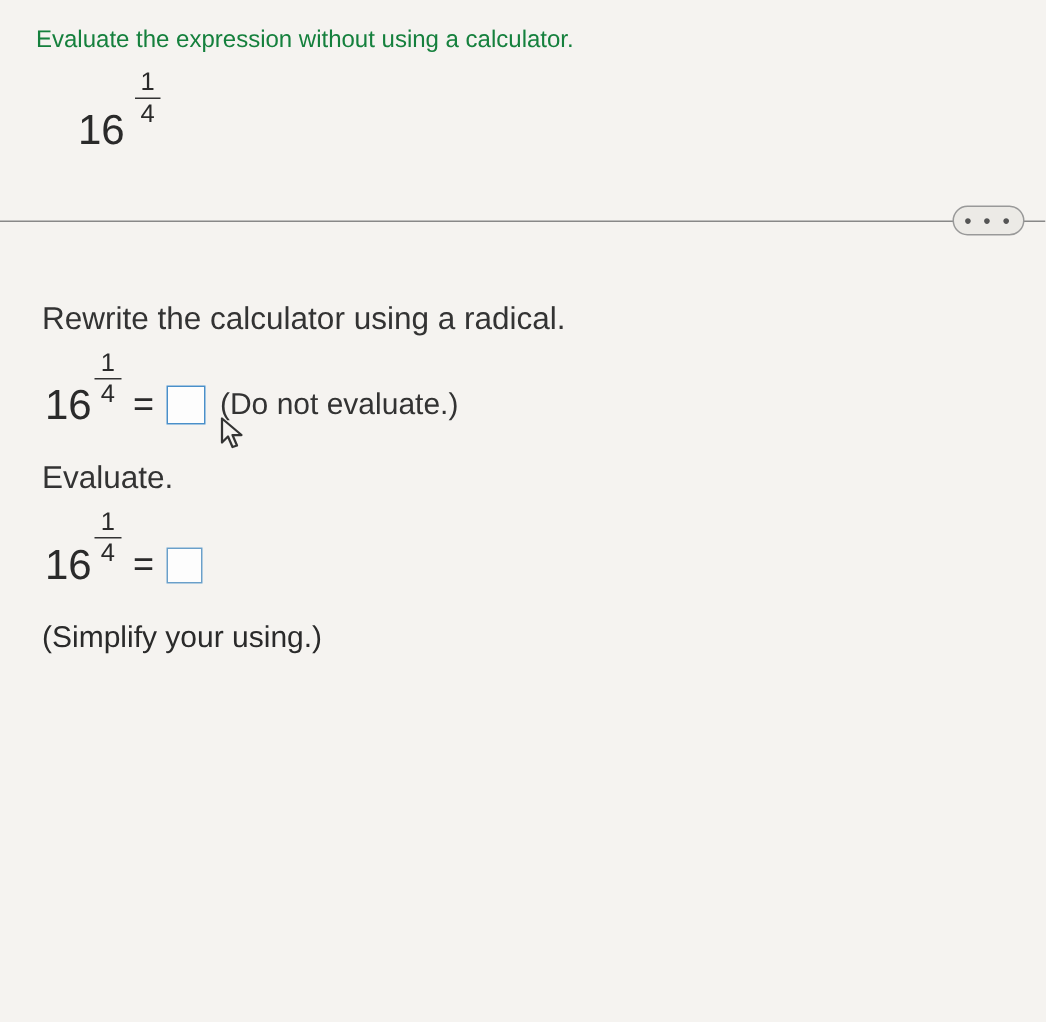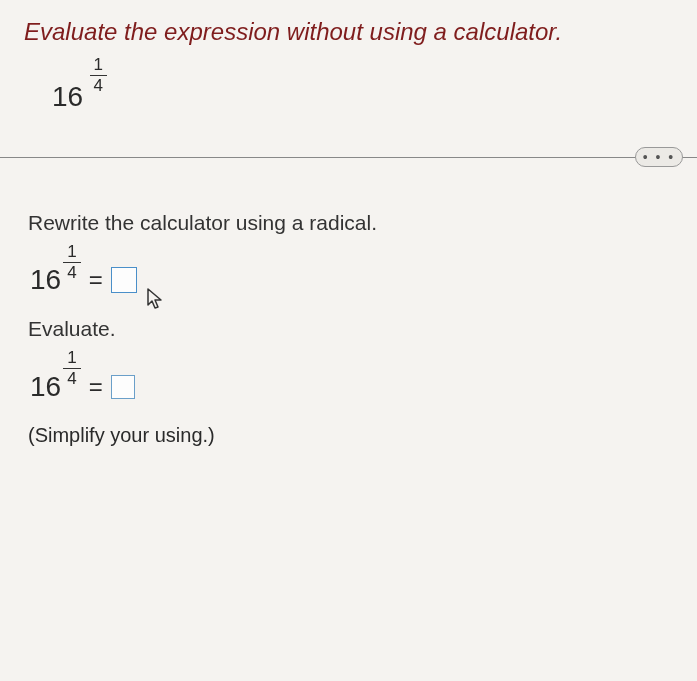--- a/index.html
+++ b/index.html
@@ -10,24 +10,23 @@
     body {
       width: 697px;
       height: 681px;
       background: #f5f3f0;
       font-family: Arial, Helvetica, sans-serif;
       color: #2a2a2a;
       padding: 18px 24px;
       position: relative;
     }
     .question-text {
-      font-size: 24px;
+      font-size: 16px;
       margin-bottom: 28px;
-      color: #7f1d1d;
-      font-style: italic;
+      color: #15803d;
     }
     .math-expr {
       display: inline-block;
       position: relative;
       margin-left: 28px;
       margin-bottom: 24px;
     }
     .base {
       font-size: 28px;
       display: inline-block;
@@ -170,20 +169,21 @@
   <span class="base">16</span>
   <span class="frac-exp">
     <span class="frac">
       <span class="num">1</span>
       <span class="bar"></span>
       <span class="den">4</span>
     </span>
   </span>
   <span class="equals">=</span>
   <span class="answer-box"></span>
+  <span class="hint">(Do not evaluate.)</span>
   <svg class="cursor-svg" width="20" height="24" viewBox="0 0 20 24">
     <path d="M2 2 L2 18 L6 14 L9 21 L12 20 L9 13 L15 13 Z" fill="#f5f3f0" stroke="#333" stroke-width="1.5" stroke-linejoin="round"></path>
   </svg>
 </div>
 
 <div class="instruction sec2">Evaluate.</div>
 
 <div class="eq-row">
   <span class="base">16</span>
   <span class="frac-exp">

